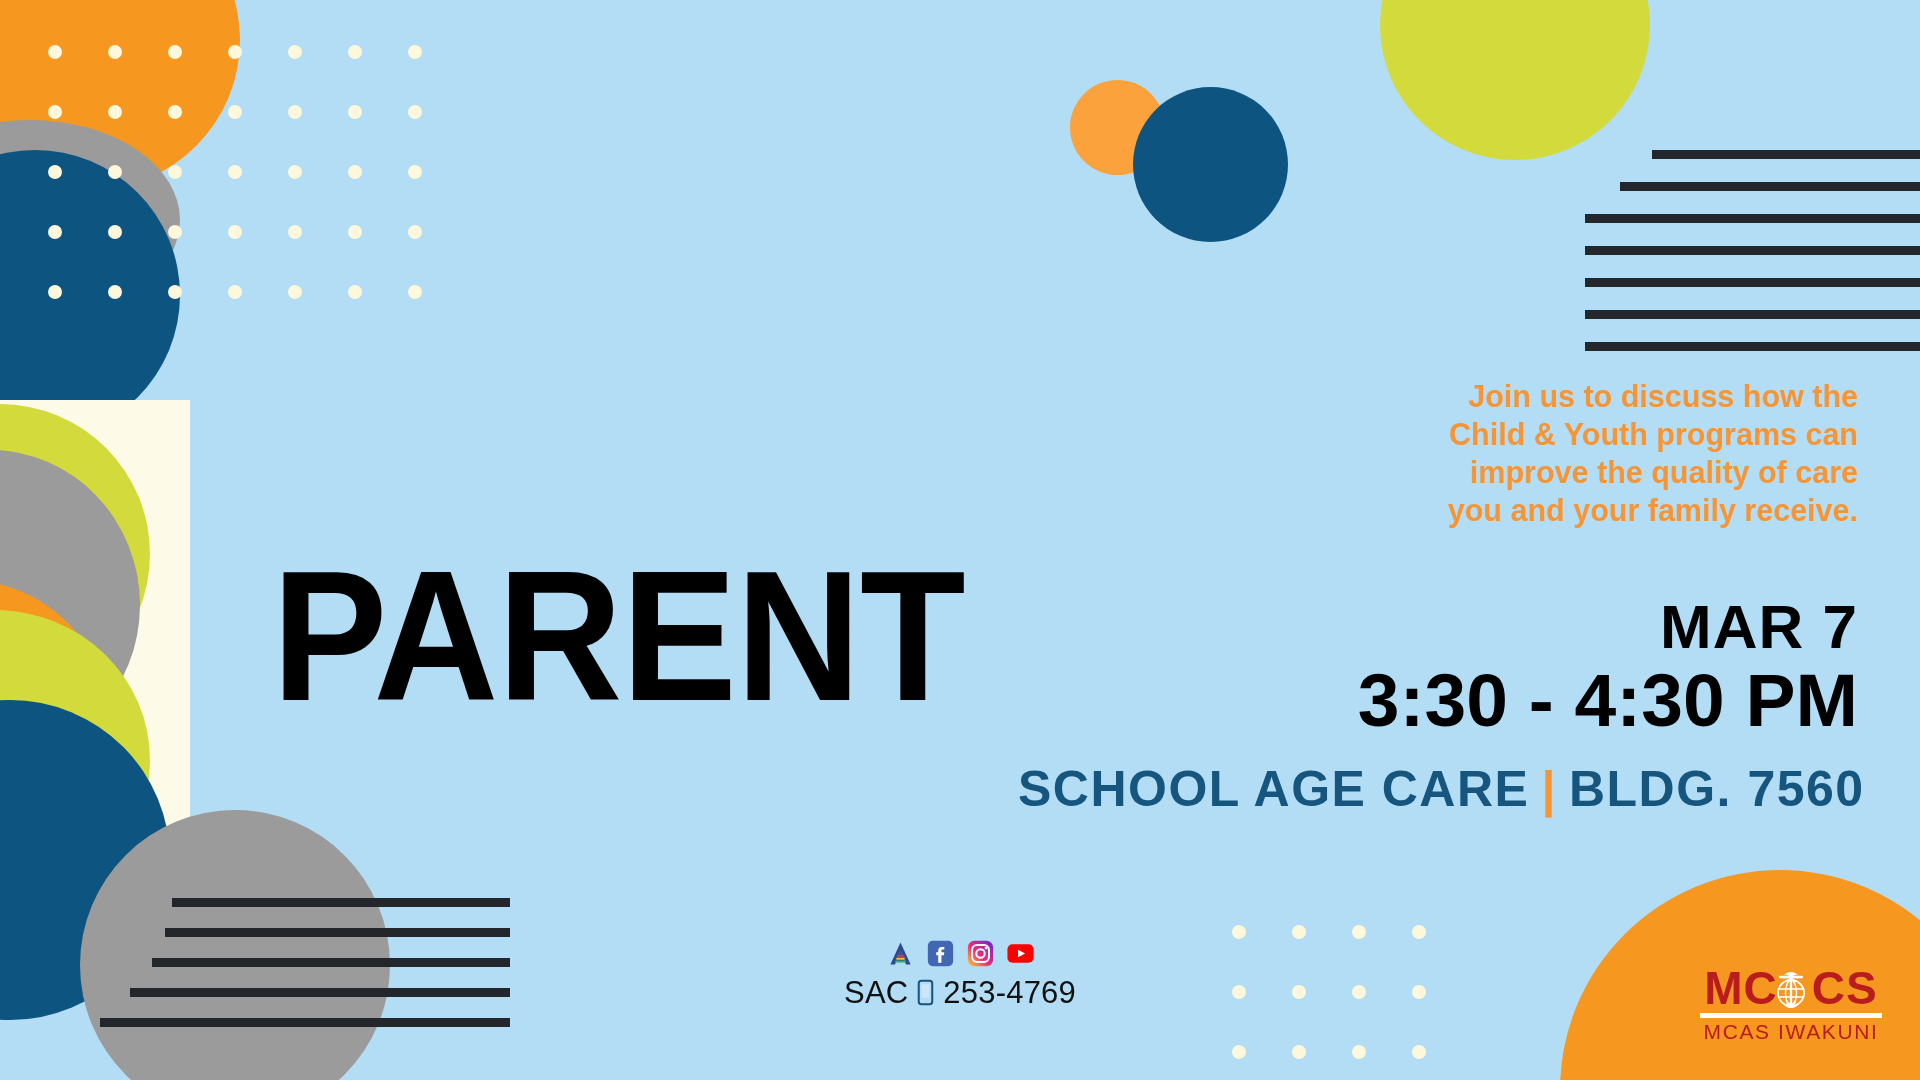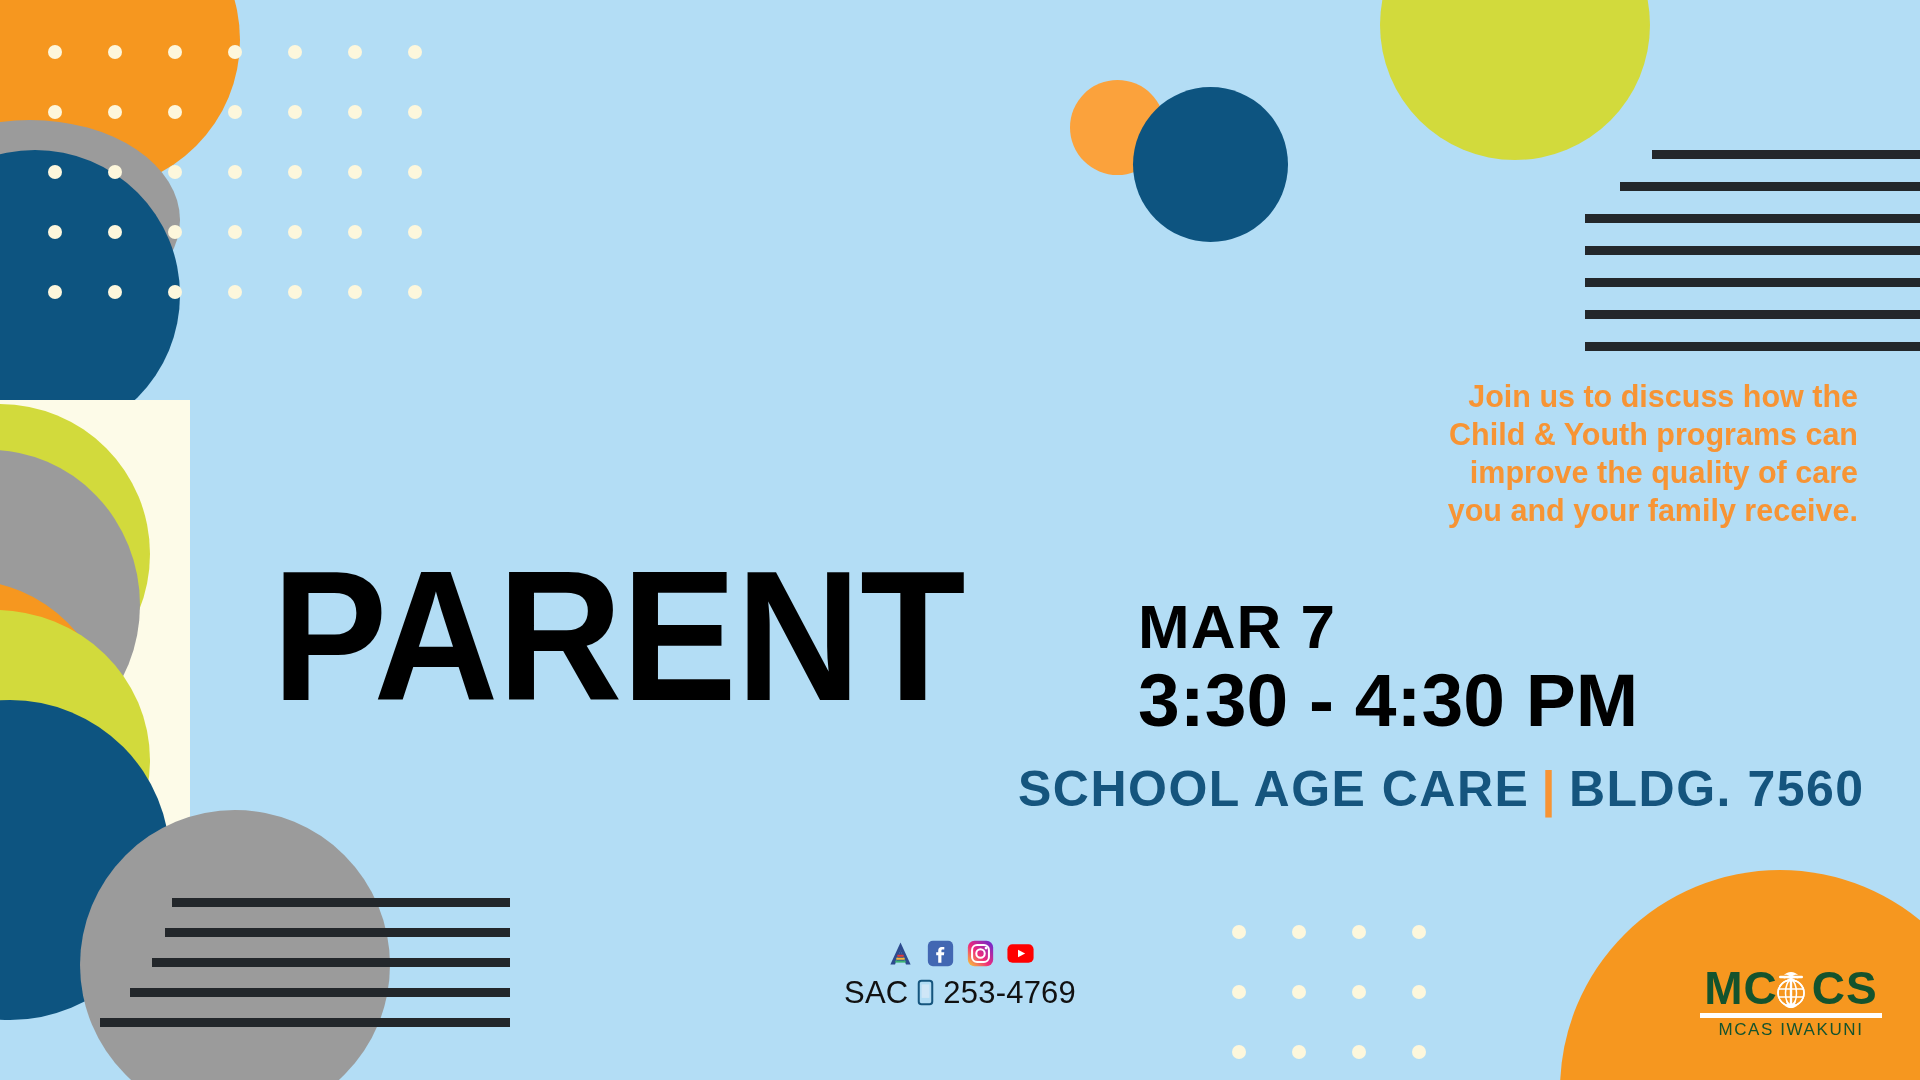--- a/index.html
+++ b/index.html
@@ -34,21 +34,21 @@
   .headline .ln{display:block;}
 
   
   .blurb{
     position:absolute;right:62px;top:378px;width:430px;
     text-align:right;color:#f79434;
     font-size:30.5px;font-weight:700;line-height:1.245;
   }
   .datetime{
     position:absolute;right:62px;top:596px;width:720px;
-    color:#000;font-weight:700;
+    text-align:right;color:#000;font-weight:700;
   }
   .dt-day{display:block;font-size:62px;line-height:1.0;letter-spacing:1px;}
   .dt-time{display:block;font-size:75px;line-height:1.12;letter-spacing:0px;}
   .venue{
     position:absolute;right:62px;top:760px;width:840px;
     text-align:right;color:#15557e;
     font-size:50px;font-weight:700;letter-spacing:1.5px;
     white-space:nowrap;
   }
   .venue .sep{color:#f79434;margin:0 12px;font-weight:700;}
@@ -58,28 +58,28 @@
     position:absolute;left:0;right:0;top:940px;
     display:flex;flex-direction:column;align-items:center;
     color:#111;
   }
   .socials{display:flex;align-items:center;gap:13px;margin-bottom:7px;}
   .soc{width:27px;height:27px;display:block;}
   .contact{font-size:31px;font-weight:400;line-height:1.22;letter-spacing:0.2px;display:flex;align-items:center;gap:9px;}
   .weburl{font-size:31px;font-weight:400;line-height:1.22;letter-spacing:0.2px;}
 
   
-  .mccs{position:absolute;left:1700px;top:966px;width:182px;text-align:center;color:#14532d;}
+  .mccs{position:absolute;left:1700px;top:966px;width:182px;text-align:center;color:#b91c1c;}
   .mccs-word{position:relative;height:44px;}
   .mccs-word .txt{
     font-size:46px;font-weight:700;letter-spacing:1px;line-height:44px;
     display:block;font-family:"Liberation Sans", sans-serif;
   }
   .mccs-rule{height:5px;background:#fff;margin:3px 0 2px;}
-  .mccs-sub{font-size:17px;letter-spacing:1.6px;font-weight:400;}
+  .mccs-sub{font-size:21px;letter-spacing:1.6px;font-weight:400;}
   .ega{position:absolute;left:50%;top:50%;transform:translate(-50%,-48%);width:46px;height:52px;}
 </style>
 </head>
 <body>
 
 <div id="poster">
 
   <div class="layer">
 
     <div class="shape" style="left:-60px;top:-110px;width:300px;height:300px;background:#f6971f;"></div>

